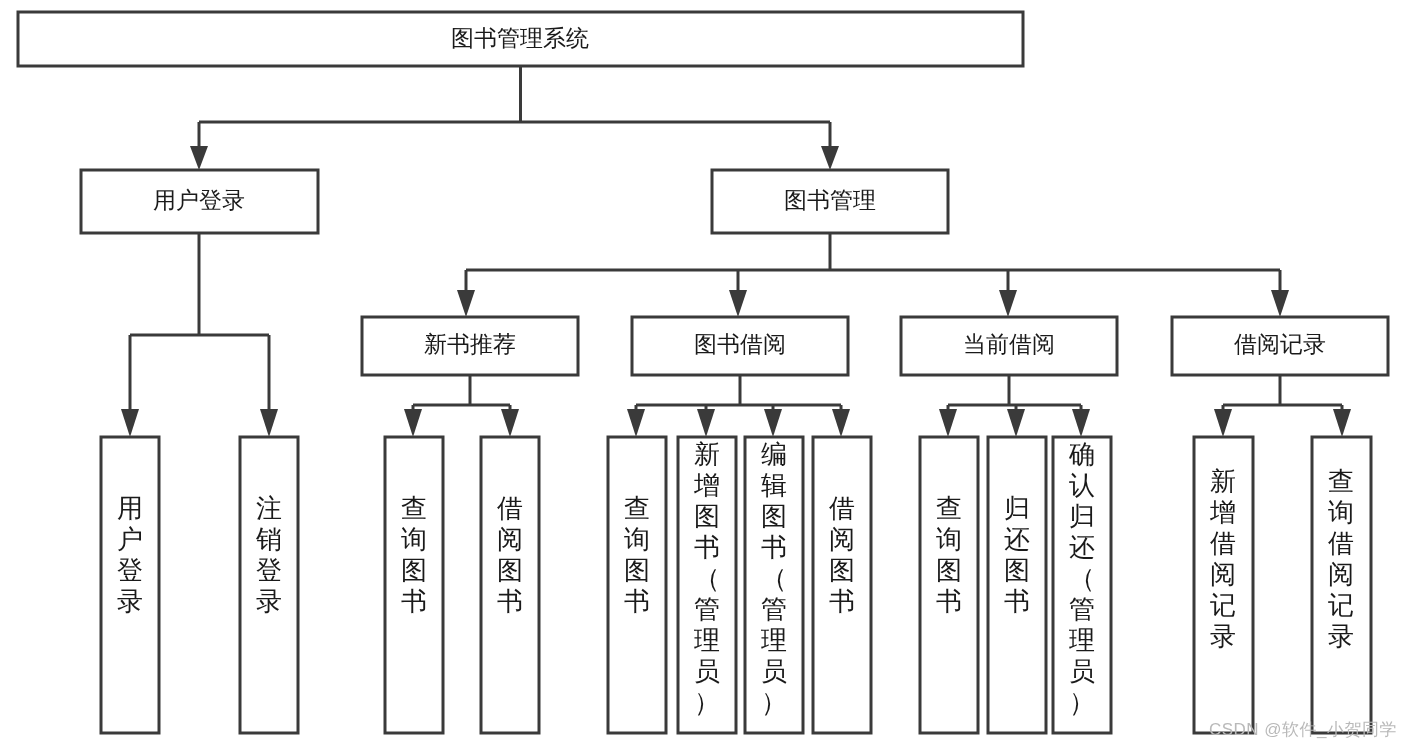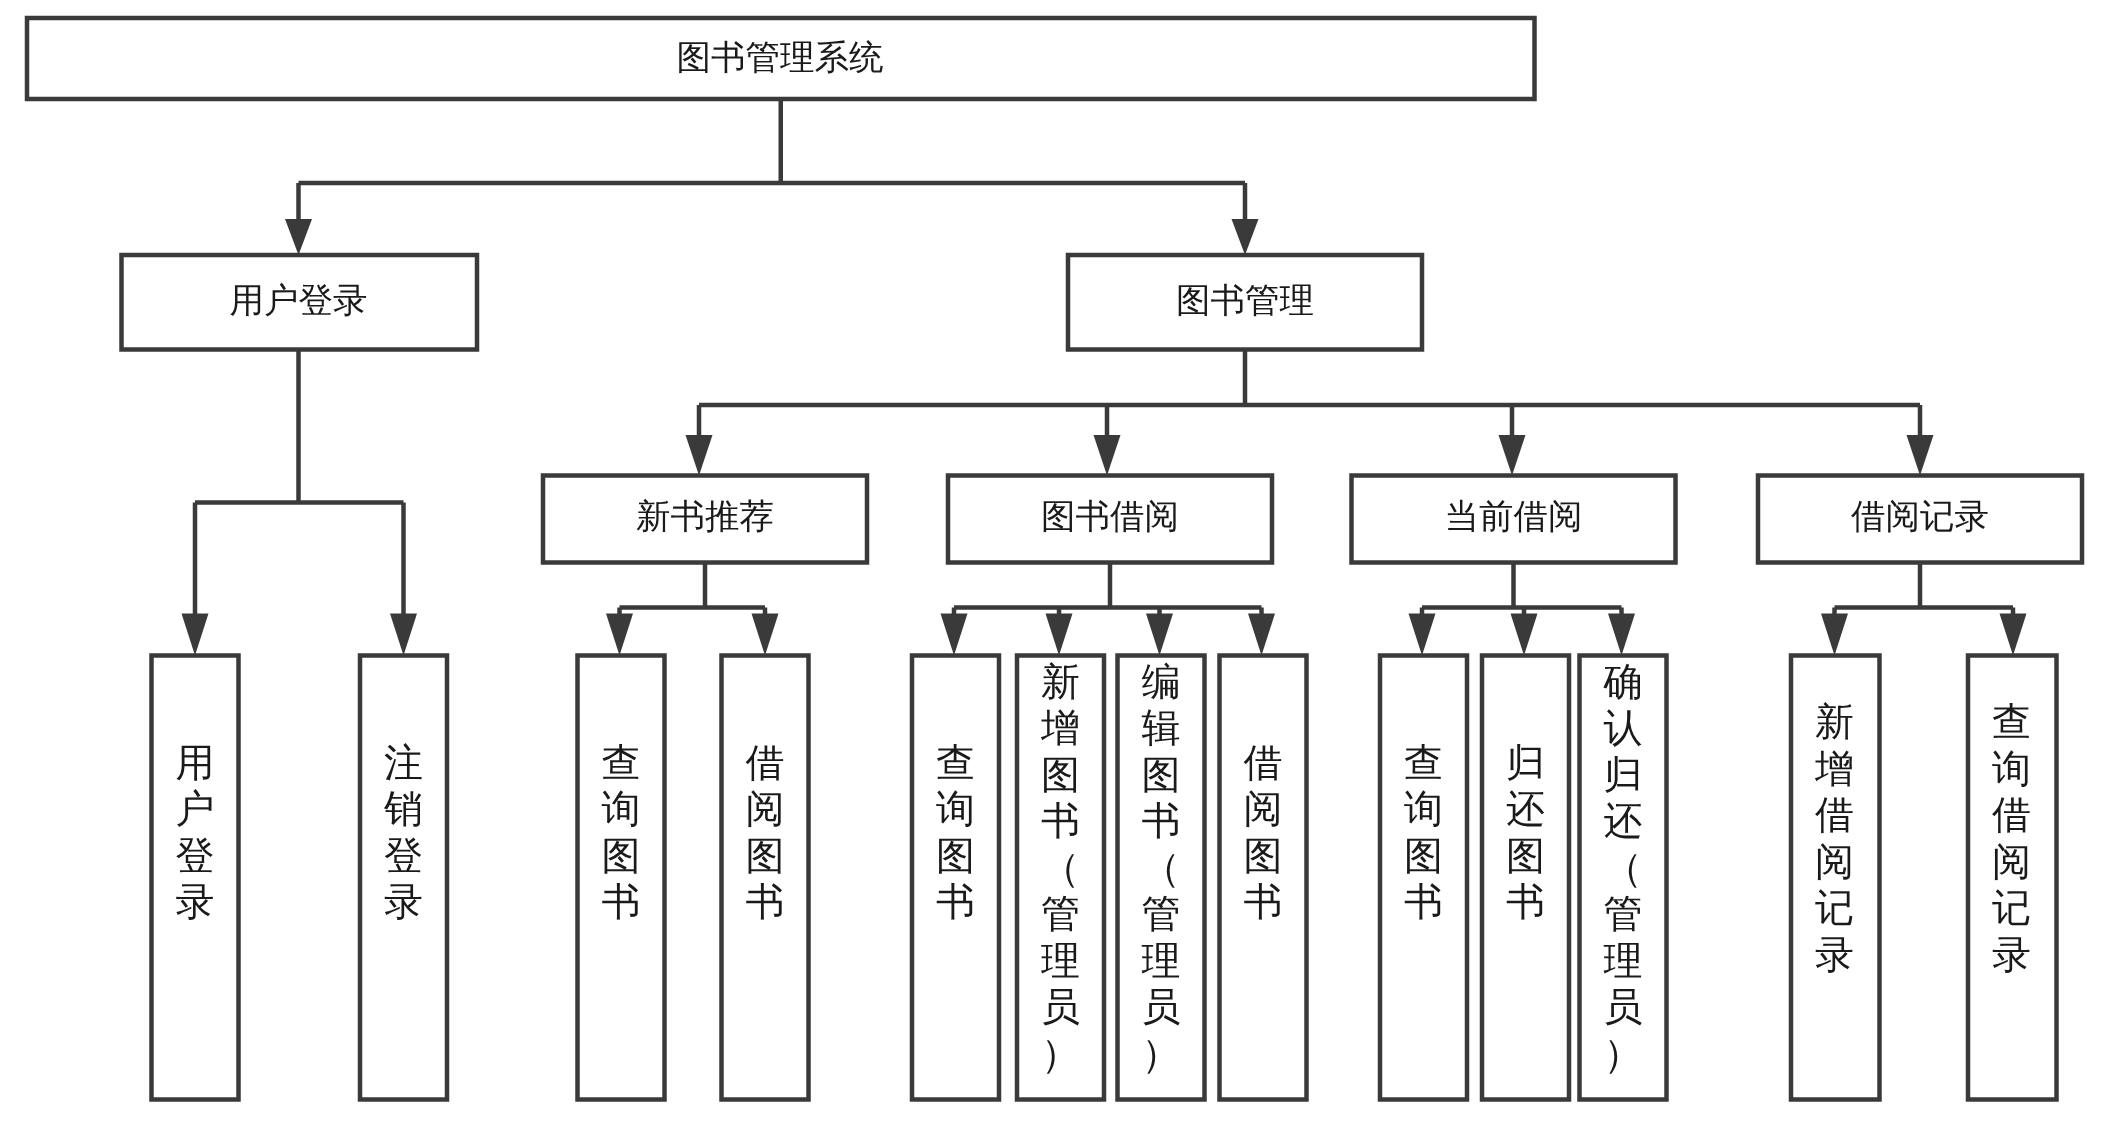--- a/index.html
+++ b/index.html
@@ -216,14 +216,15 @@
       <rect class="node-box" x="1194" y="437" width="59" height="296"></rect>
       <text class="node-label-v" x="1223" y="490"><tspan x="1223" dy="0">新</tspan><tspan x="1223" dy="31">增</tspan><tspan x="1223" dy="31">借</tspan><tspan x="1223" dy="31">阅</tspan><tspan x="1223" dy="31">记</tspan><tspan x="1223" dy="31">录</tspan></text>
     </g>
     <g>
       <rect class="node-box" x="1312" y="437" width="59" height="296"></rect>
       <text class="node-label-v" x="1341" y="490"><tspan x="1341" dy="0">查</tspan><tspan x="1341" dy="31">询</tspan><tspan x="1341" dy="31">借</tspan><tspan x="1341" dy="31">阅</tspan><tspan x="1341" dy="31">记</tspan><tspan x="1341" dy="31">录</tspan></text>
     </g>
 
   </svg>
 
+  <div class="watermark-text">CSDN @软件_小贺同学</div>
 
 </div>
 
 </body></html>

